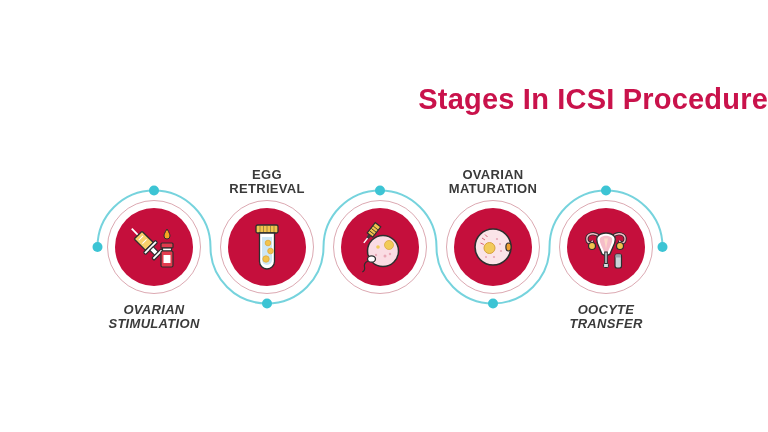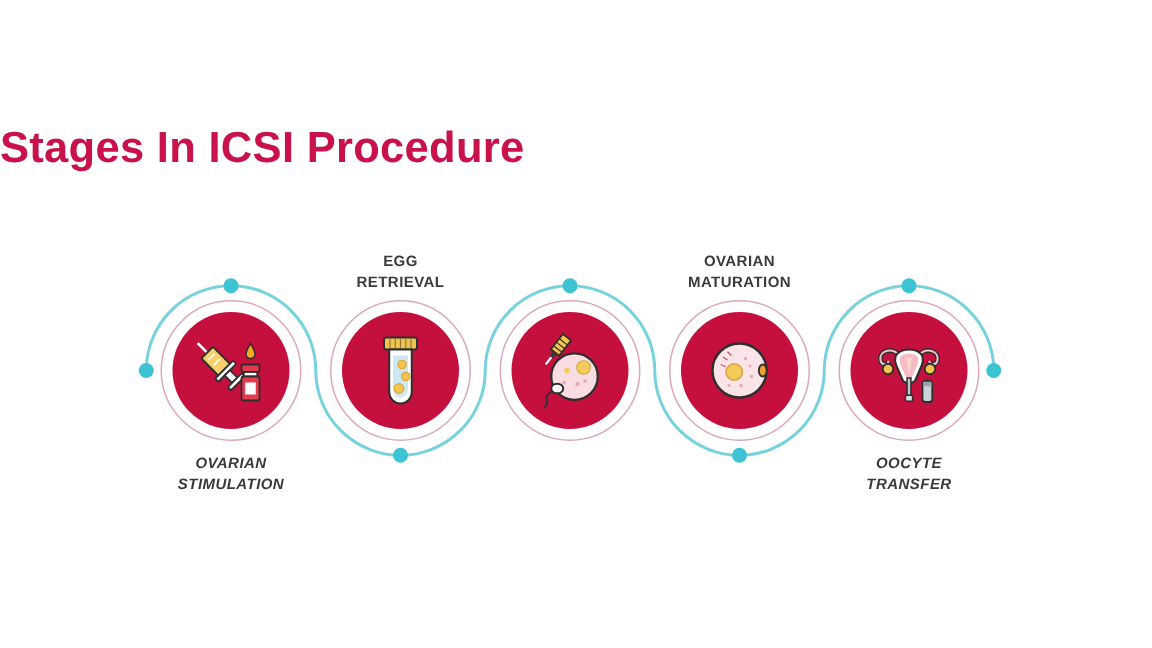--- a/index.html
+++ b/index.html
@@ -9,36 +9,36 @@
     height: 432px;
     background: var(--bg, #fff);
     overflow: hidden;
     font-family: "Liberation Sans", sans-serif;
   }
   .title {
     position: absolute;
     top: 83px;
     left: 0;
     width: 768px;
-    text-align: left;
+    text-align: right;
     font-size: 29px;
     font-weight: 700;
     letter-spacing: 0.2px;
     color: var(--title, #C9124B);
   }
   .wave { position: absolute; left: 0; top: 0; }
   .wave-path { fill: none; stroke: var(--tealLine, #76D3DD); stroke-width: 2; }
   .wave-dot { fill: var(--tealDot, #3CC4D4); }
   .stage { position: absolute; top: 160px; width: 150px; height: 180px; }
   .stage-label {
     position: absolute;
     left: 0;
     width: 150px;
     text-align: center;
-    font-size: 10px;
+    font-size: 13px;
     font-weight: 700;
     line-height: 14px;
     letter-spacing: 0.3px;
     color: var(--labelText, #3A3A3A);
     white-space: pre-line;
   }
   .label-above { top: 8px; }
   .label-below { top: 143px; font-style: italic; }
   .ring {
     position: absolute;

